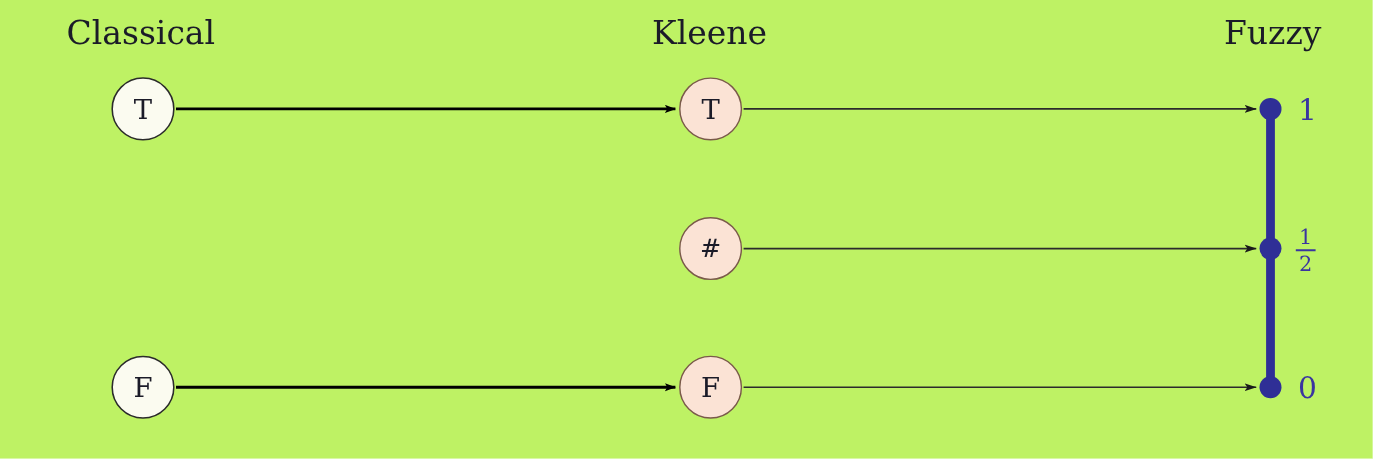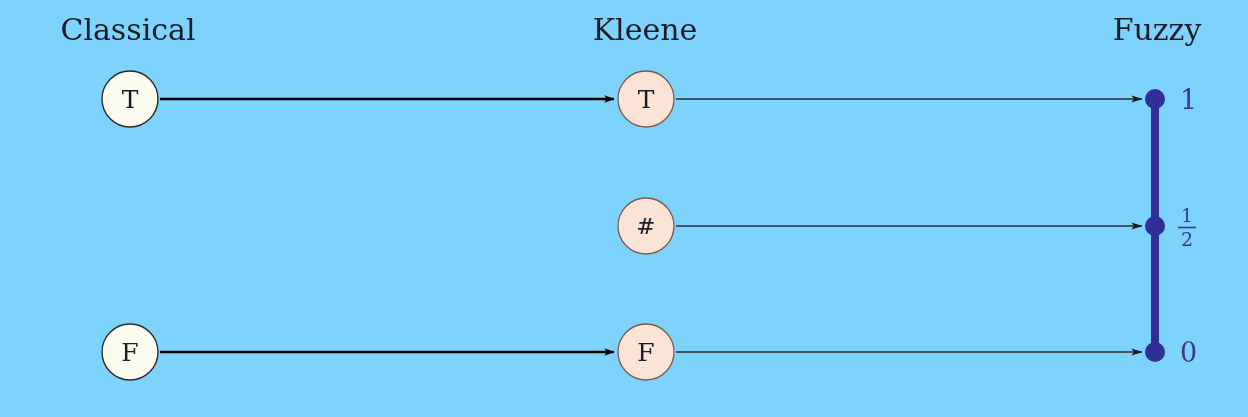--- a/index.html
+++ b/index.html
@@ -8,21 +8,21 @@
     padding: 0;
     background: #ffffff;
   }
   body {
     font-family: "DejaVu Serif", "Liberation Serif", serif;
   }
   #diagram-root {
     position: relative;
     width: 1248px;
     height: 417px;
-    background: #7dd3fc;
+    background: #bef264;
     overflow: hidden;
   }
   #diagram-svg {
     position: absolute;
     left: 0;
     top: 0;
     width: 1248px;
     height: 417px;
     display: block;
   }

